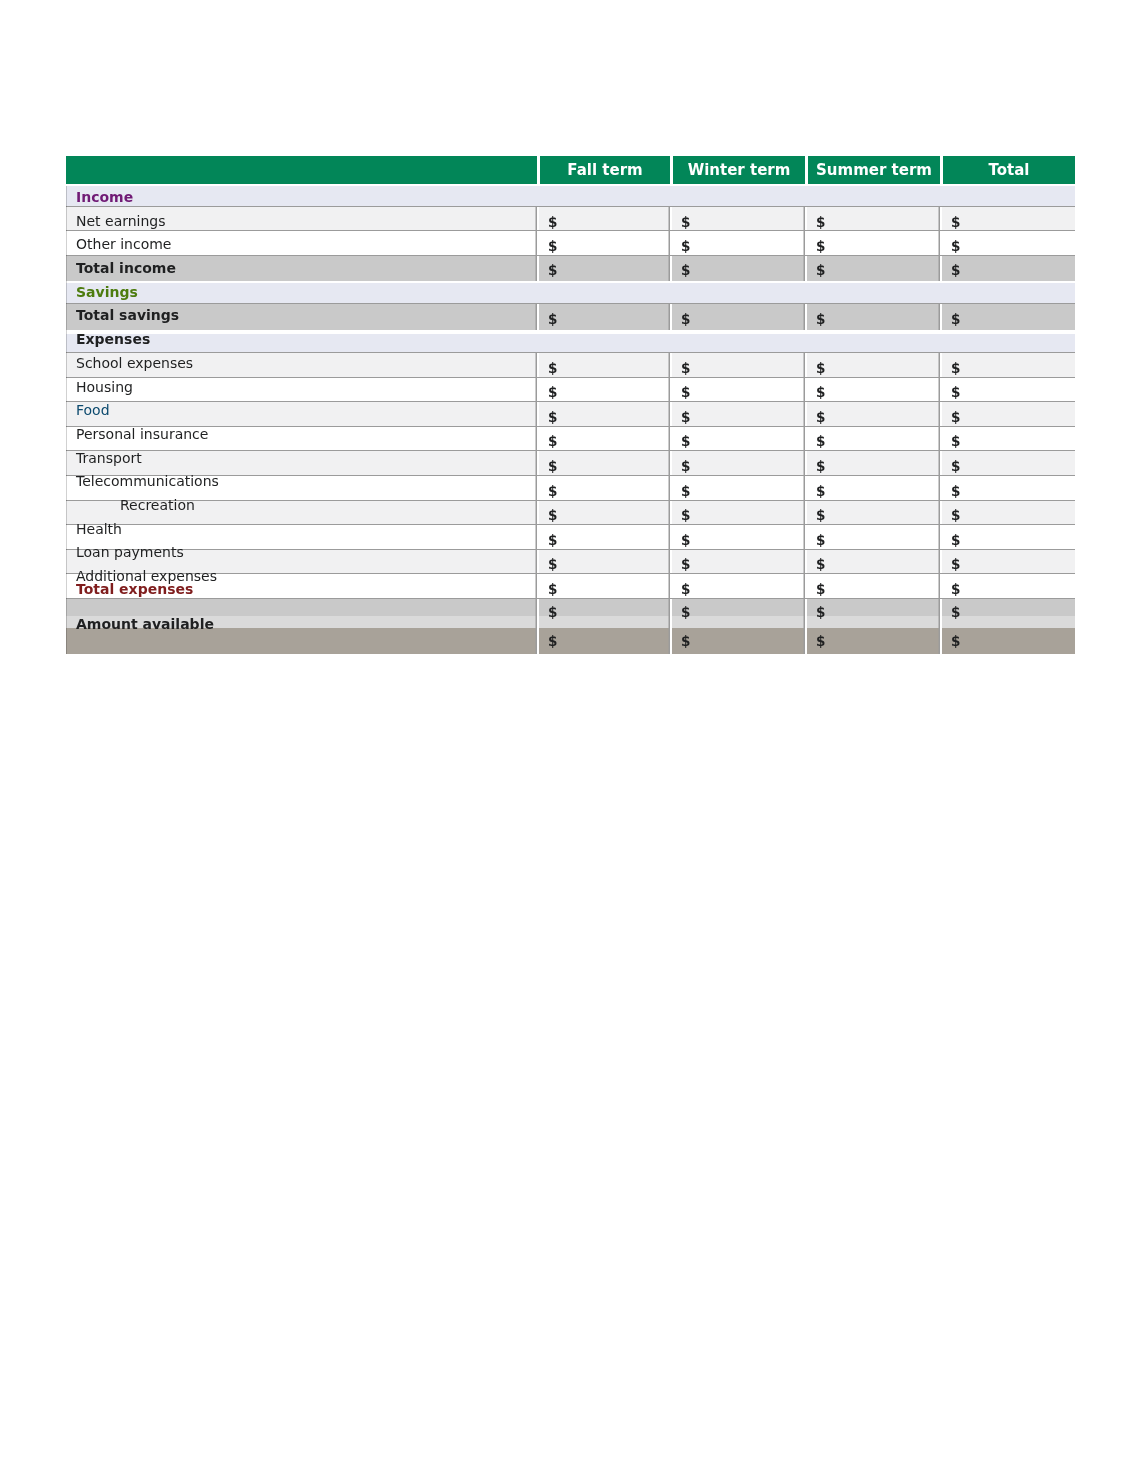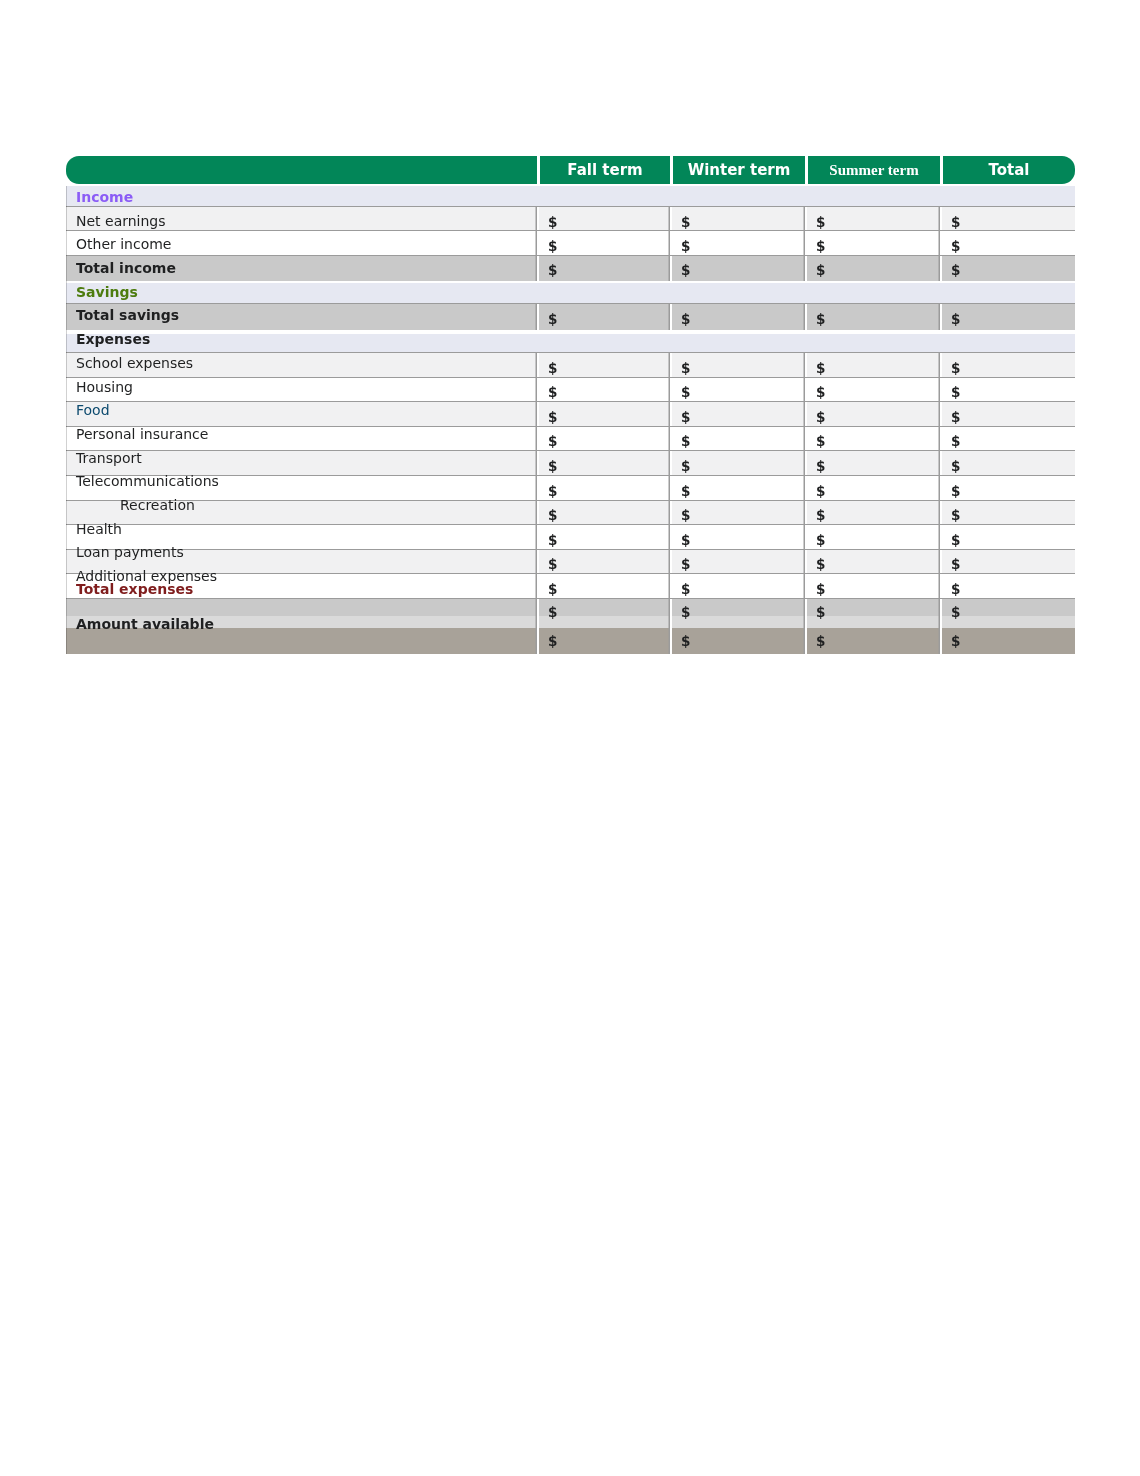--- a/index.html
+++ b/index.html
@@ -52,25 +52,25 @@
     font-size: 14px; color: #1f2021; white-space: nowrap;
   }
   .row-label.bold { font-weight: 700; }
 </style>
 </head>
 <body>
 
 <div class="page">
 
   <div class="budget-table">
-    <div class="header-row" id="header-row" style="background: rgb(2, 134, 88); border-radius: 13px;">
+    <div class="header-row" id="header-row" style="background: rgb(2, 134, 88);">
         <div class="header-spacer"></div>
         <div class="header-cell" style="flex: 0 0 133px; color: rgb(255, 255, 255);">Fall term</div>
         <div class="header-cell" style="flex: 0 0 135px; color: rgb(255, 255, 255);">Winter term</div>
-        <div class="header-cell" style="flex: 0 0 135px; color: rgb(255, 255, 255); font-family: Liberation Serif, serif;">Summer term</div>
+        <div class="header-cell" style="flex: 0 0 135px; color: rgb(255, 255, 255);">Summer term</div>
         <div class="header-cell" style="flex: 0 0 135px; color: rgb(255, 255, 255);">Total</div>
       </div>
     <div id="rows-layer">
         <div class="row" style="top: 30px; height: 21px; background: rgb(230, 232, 242); border-bottom: 1.5px solid rgb(155, 155, 155);"></div>
         <div class="row" style="top: 51px; height: 24px; background: rgb(241, 241, 242); border-bottom: 1.5px solid rgb(155, 155, 155);">
           <div class="spacer"></div>
           <div class="cell" style="flex: 0 0 133px;">$</div>
           <div class="cell" style="flex: 0 0 135px;">$</div>
           <div class="cell" style="flex: 0 0 135px;">$</div>
           <div class="cell" style="flex: 0 0 135px;">$</div>
@@ -177,21 +177,21 @@
         </div>
         <div class="row" style="top: 472px; height: 26px; background: rgb(168, 162, 153);">
           <div class="spacer"></div>
           <div class="cell" style="flex: 0 0 133px; padding-top: 5px;">$</div>
           <div class="cell" style="flex: 0 0 135px; padding-top: 5px;">$</div>
           <div class="cell" style="flex: 0 0 135px; padding-top: 5px;">$</div>
           <div class="cell" style="flex: 0 0 135px; padding-top: 5px;">$</div>
         </div>
       </div>
     <div class="labels-layer" id="labels-layer">
-        <div class="row-label bold" style="top: 29.15px; color: #8b5cf6;">Income</div>
+        <div class="row-label bold" style="top: 29.15px; color: #701a75;">Income</div>
         <div class="row-label" style="top: 52.85px; color: rgb(31, 32, 33);">Net earnings</div>
         <div class="row-label" style="top: 76.55px; color: rgb(31, 32, 33);">Other income</div>
         <div class="row-label bold" style="top: 100.25px; color: rgb(31, 32, 33);">Total income</div>
         <div class="row-label bold" style="top: 123.95px; color: #4d7c0f;">Savings</div>
         <div class="row-label bold" style="top: 147.65px; color: rgb(31, 32, 33);">Total savings</div>
         <div class="row-label bold" style="top: 171.35px; color: rgb(31, 32, 33);">Expenses</div>
         <div class="row-label" style="top: 195.05px; color: rgb(31, 32, 33);">School expenses</div>
         <div class="row-label" style="top: 218.75px; color: rgb(31, 32, 33);">Housing</div>
         <div class="row-label" style="top: 242.45px; color: #0c4a6e;">Food</div>
         <div class="row-label" style="top: 266.15px; color: rgb(31, 32, 33);">Personal insurance</div>

